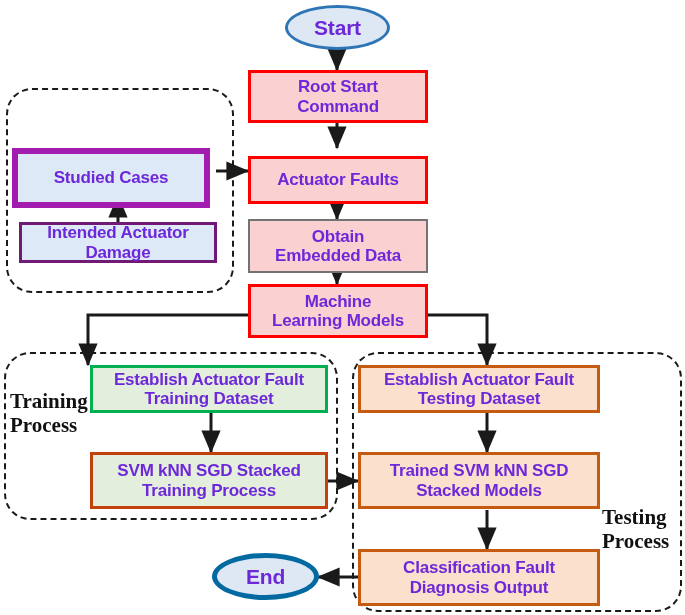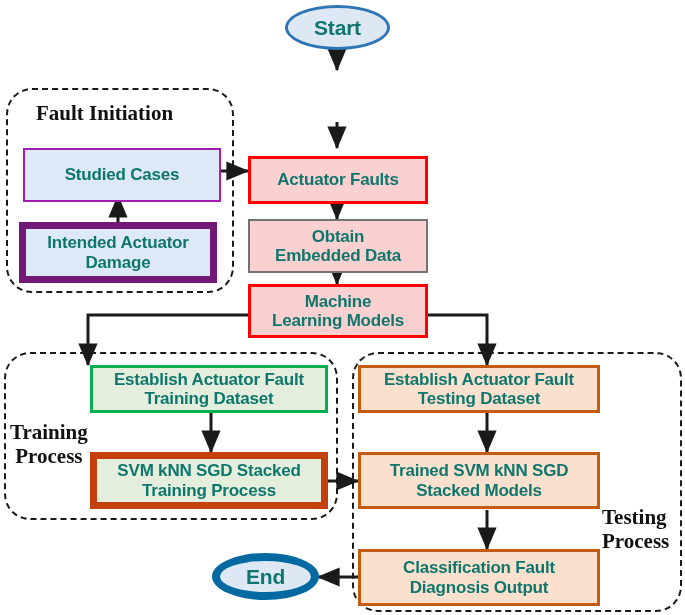--- a/index.html
+++ b/index.html
@@ -24,21 +24,21 @@
     pointer-events: none;
   }
   .node {
     position: absolute;
     box-sizing: border-box;
     display: flex;
     align-items: center;
     justify-content: center;
     text-align: center;
     font-weight: bold;
-    color: #0f766e;
+    color: #6d28d9;
     line-height: 1.12;
     letter-spacing: -0.2px;
     white-space: pre-line;
   }
   .term {
     border-radius: 50%;
     font-size: 21px;
   }
   .proc {
     font-size: 17px;
@@ -98,42 +98,43 @@
       <path d="M327,481 L358,481"></path>
 
       <path d="M487,412 L487,452"></path>
 
       <path d="M487,510 L487,549"></path>
 
       <path d="M358,577 L318,577"></path>
     </g>
   </svg>
 
-  <div class="group-label" style="left:36px; top:101px;">Fault Initiation</div>
-  <div class="group-label" style="left:10px; top:420px;text-align:center;">Training
+  <div class="group-label" style="left:10px; top:389px;">Training
 Process</div>
   <div class="group-label" style="left:602px; top:492px;margin-top:13px;">Testing
 Process</div>
 
   <div class="node term" style="left:285px; top:5px; width:105px; height:45px; background:#DEE8F5; border:3px solid #2E75B6;">Start</div>
-  <div class="node term" style="left:212px; top:553px; width:107px; height:47px; background:#DEE8F5; border:8px solid #0369a1;">End</div>
+  <div class="node term" style="left:212px; top:553px; width:107px; height:47px; background:#DEE8F5; border:5px solid #0369a1;">End</div>
 
+  <div class="node proc" style="left:248px; top:70px; width:180px; height:53px; background:#FBD0D0; border:3px solid #FF0000;">Root Start
+Command</div>
   <div class="node proc" style="left:248px; top:148px; width:180px; height:48px; background:#FBD0D0; border:3px solid #FF0000;margin-top:8px;">Actuator Faults</div>
   <div class="node proc" style="left:248px; top:219px; width:180px; height:54px; background:#FBD0D0; border:2px solid #737373;">Obtain
 Embedded Data</div>
   <div class="node proc" style="left:248px; top:284px; width:180px; height:54px; background:#FBD0D0; border:3px solid #FF0000;">Machine
 Learning Models</div>
 
-  <div class="node proc" style="left:23px; top:148px; width:198px; height:54px; background:#DDE9F7; border:2px solid #a21caf;">Studied Cases</div>
-  <div class="node proc" style="left:19px; top:222px; width:198px; height:61px; background:#DDE9F7; border:7px solid #701a75;">Intended Actuator
+  <div class="node proc" style="left:12px; top:148px; width:198px; height:60px; background:#DDE9F7; border:6px solid #a21caf;">Studied Cases</div>
+  <div class="node proc" style="left:19px; top:222px; width:198px; height:41px; background:#DDE9F7; border:3px solid #701a75;">Intended Actuator
 Damage</div>
 
   <div class="node proc" style="left:90px; top:365px; width:238px; height:48px; background:#E3EFDC; border:3px solid #00B050;">Establish Actuator Fault
 Training Dataset</div>
-  <div class="node proc" style="left:90px; top:452px; width:238px; height:57px; background:#E3EFDC; border:7px solid #c2410c;">SVM kNN SGD Stacked
+  <div class="node proc" style="left:90px; top:452px; width:238px; height:57px; background:#E3EFDC; border:3px solid #c2410c;">SVM kNN SGD Stacked
 Training Process</div>
 
   <div class="node proc" style="left:358px; top:365px; width:242px; height:48px; background:#FBE0CE; border:3px solid #C55A11;">Establish Actuator Fault
 Testing Dataset</div>
   <div class="node proc" style="left:358px; top:549px; width:242px; height:57px; background:#FBE0CE; border:3px solid #C55A11;">Classification Fault
 Diagnosis Output</div>
   <div class="node proc" style="left:358px; top:452px; width:242px; height:57px; background:#FBE0CE; border:3px solid #C55A11;">Trained SVM kNN SGD
 Stacked Models</div>
 
 </div>

